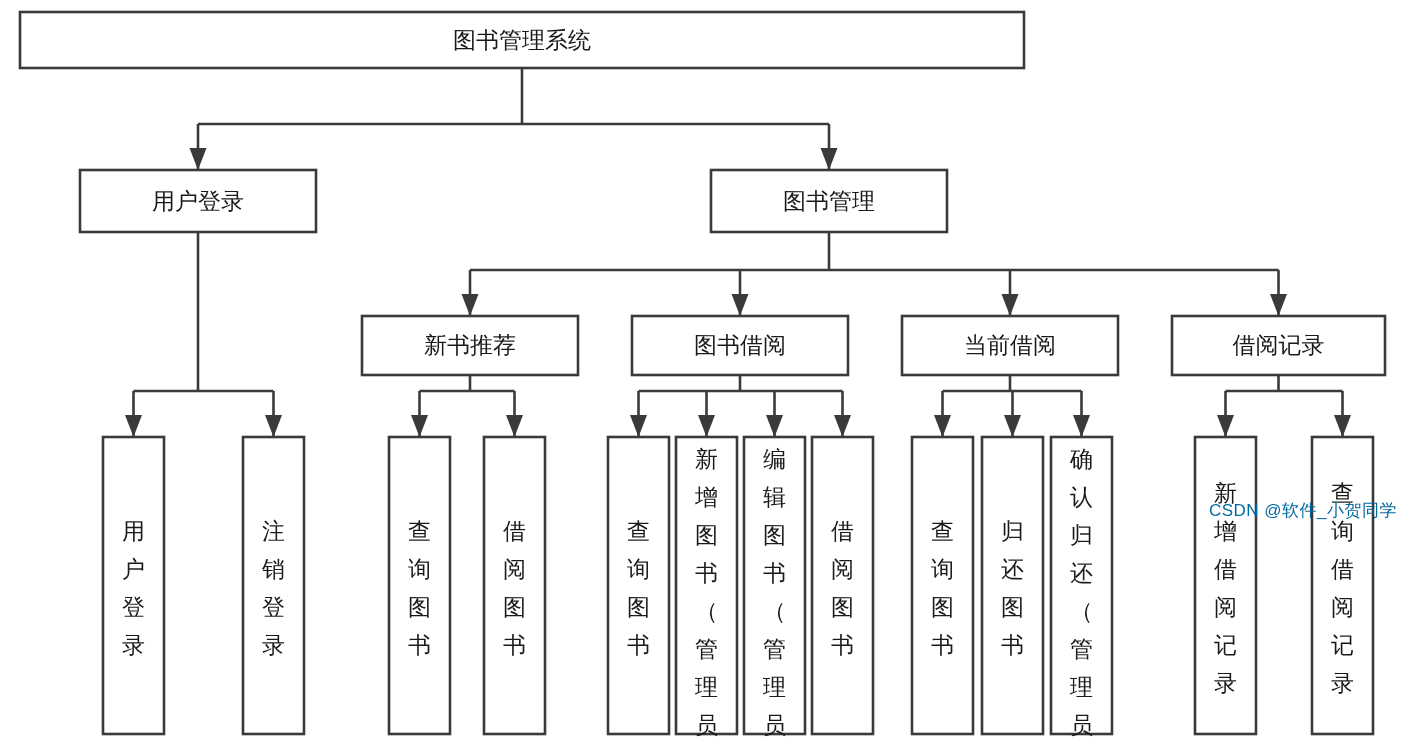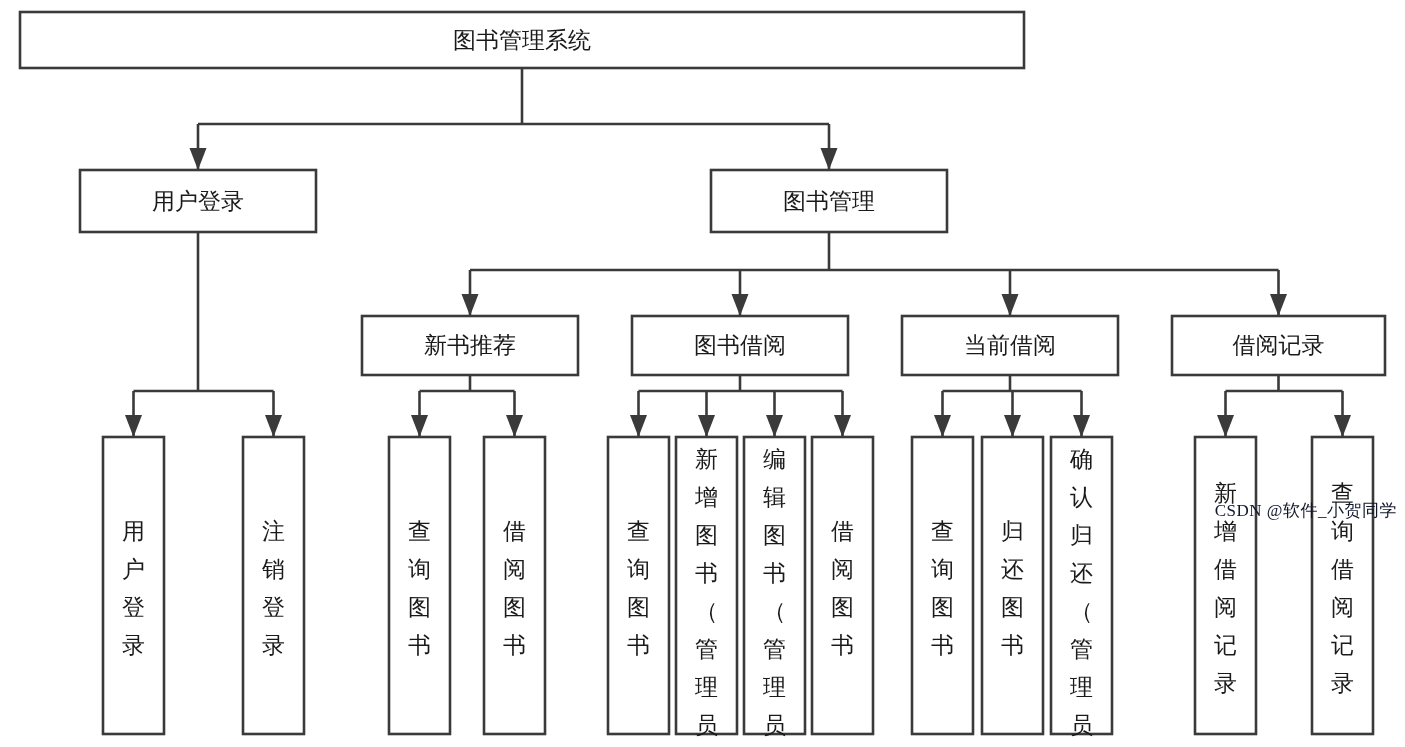--- a/index.html
+++ b/index.html
@@ -54,23 +54,23 @@
   .node-label-v {
     fill: #1a1a1a;
     font-family: "DejaVu Sans", "Liberation Sans", sans-serif;
     font-size: 23px;
     text-anchor: middle;
   }
   .watermark-text {
     position: absolute;
     right: 8px;
     bottom: 6px;
-    color: #0f172a;
+    color: #0369a1;
     font-size: 17px;
-    font-family: Liberation Serif, serif;
+    font-family: Liberation Sans, sans-serif;
     white-space: nowrap;
     letter-spacing: 0.5px;
     user-select: none;
   }
 </style>
 </head>
 <body>
 
 <div id="diagram-root">
   <svg id="tree-svg" viewBox="0 0 1405 747" preserveAspectRatio="none" xmlns="http://www.w3.org/2000/svg">

